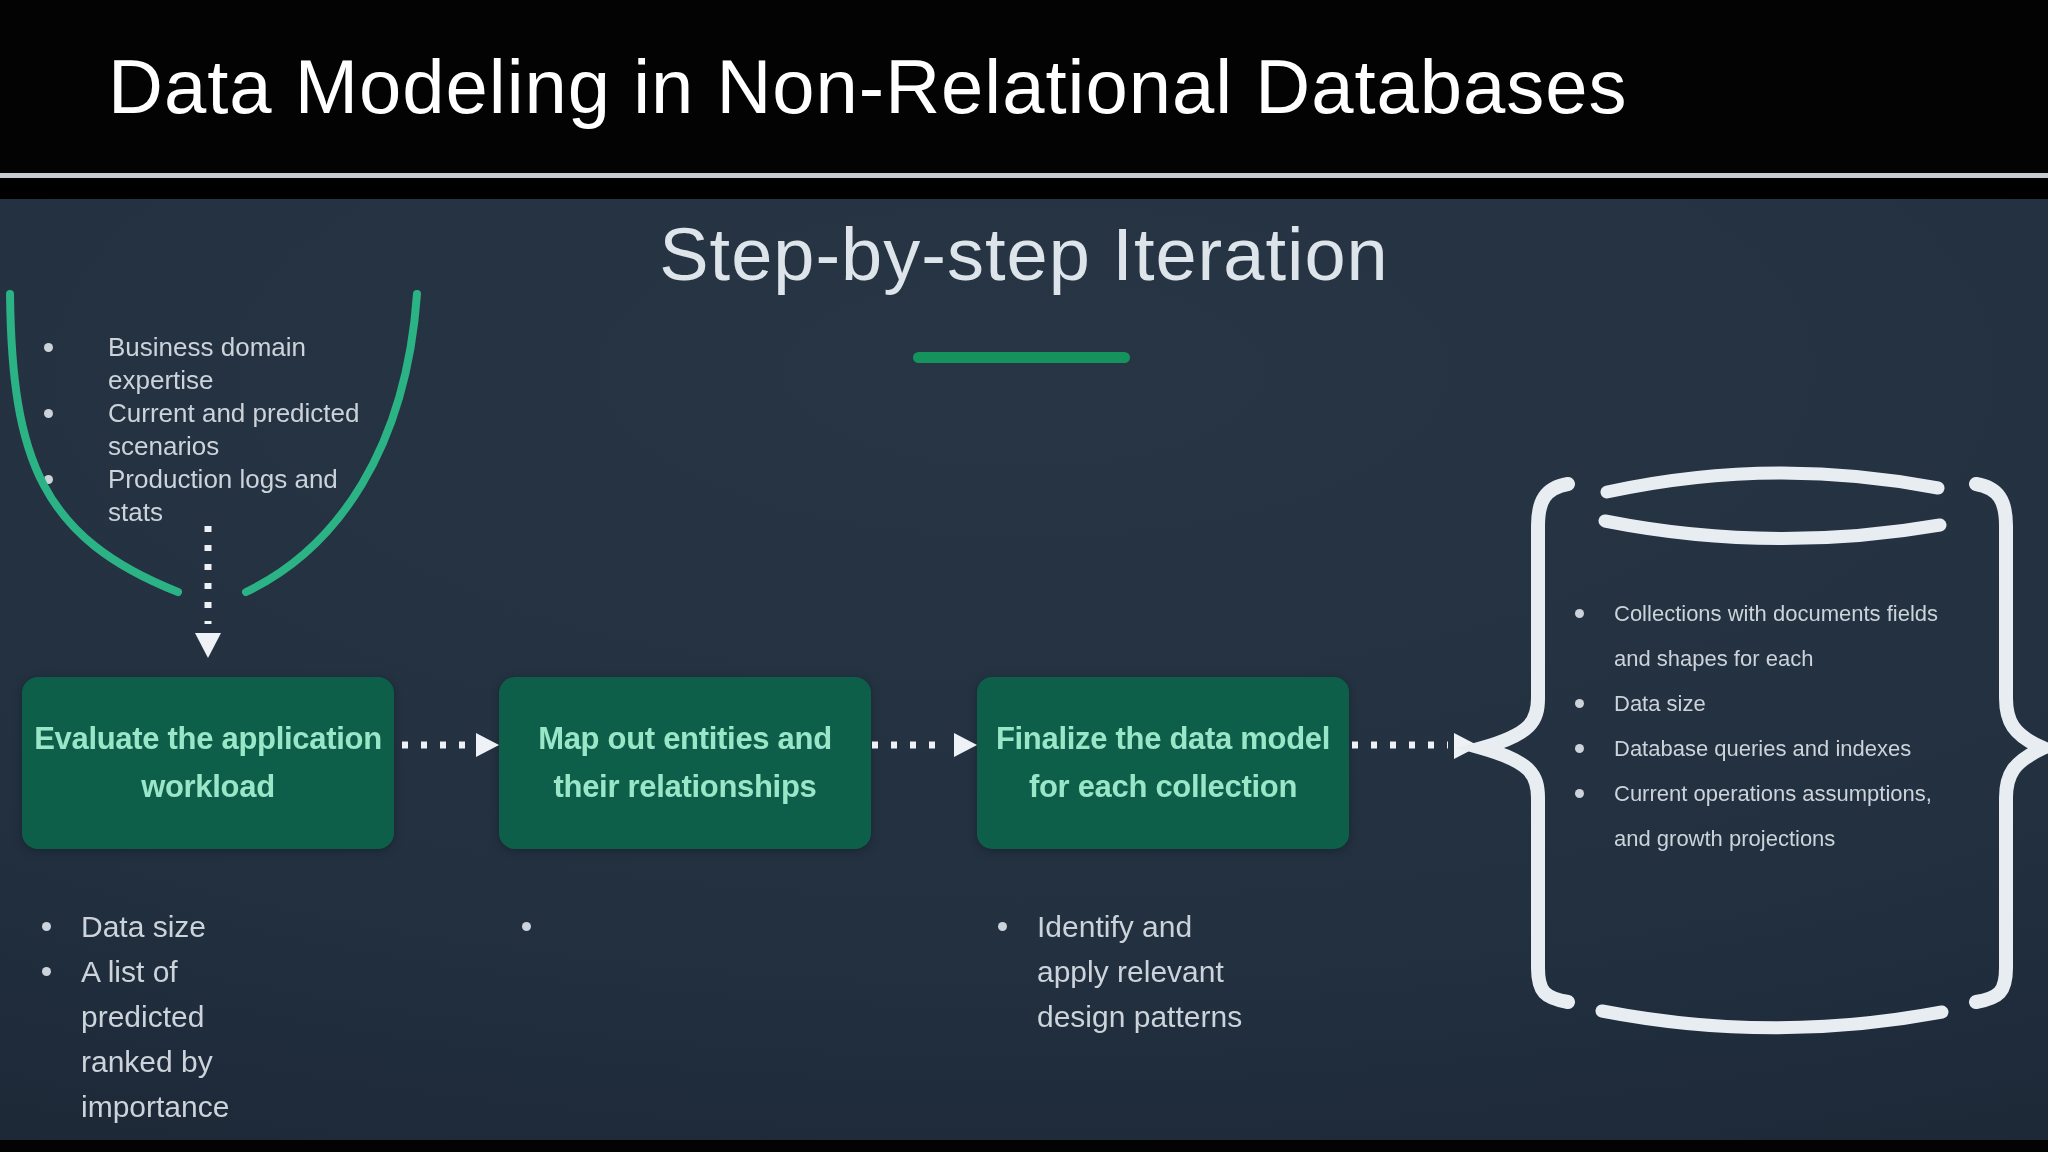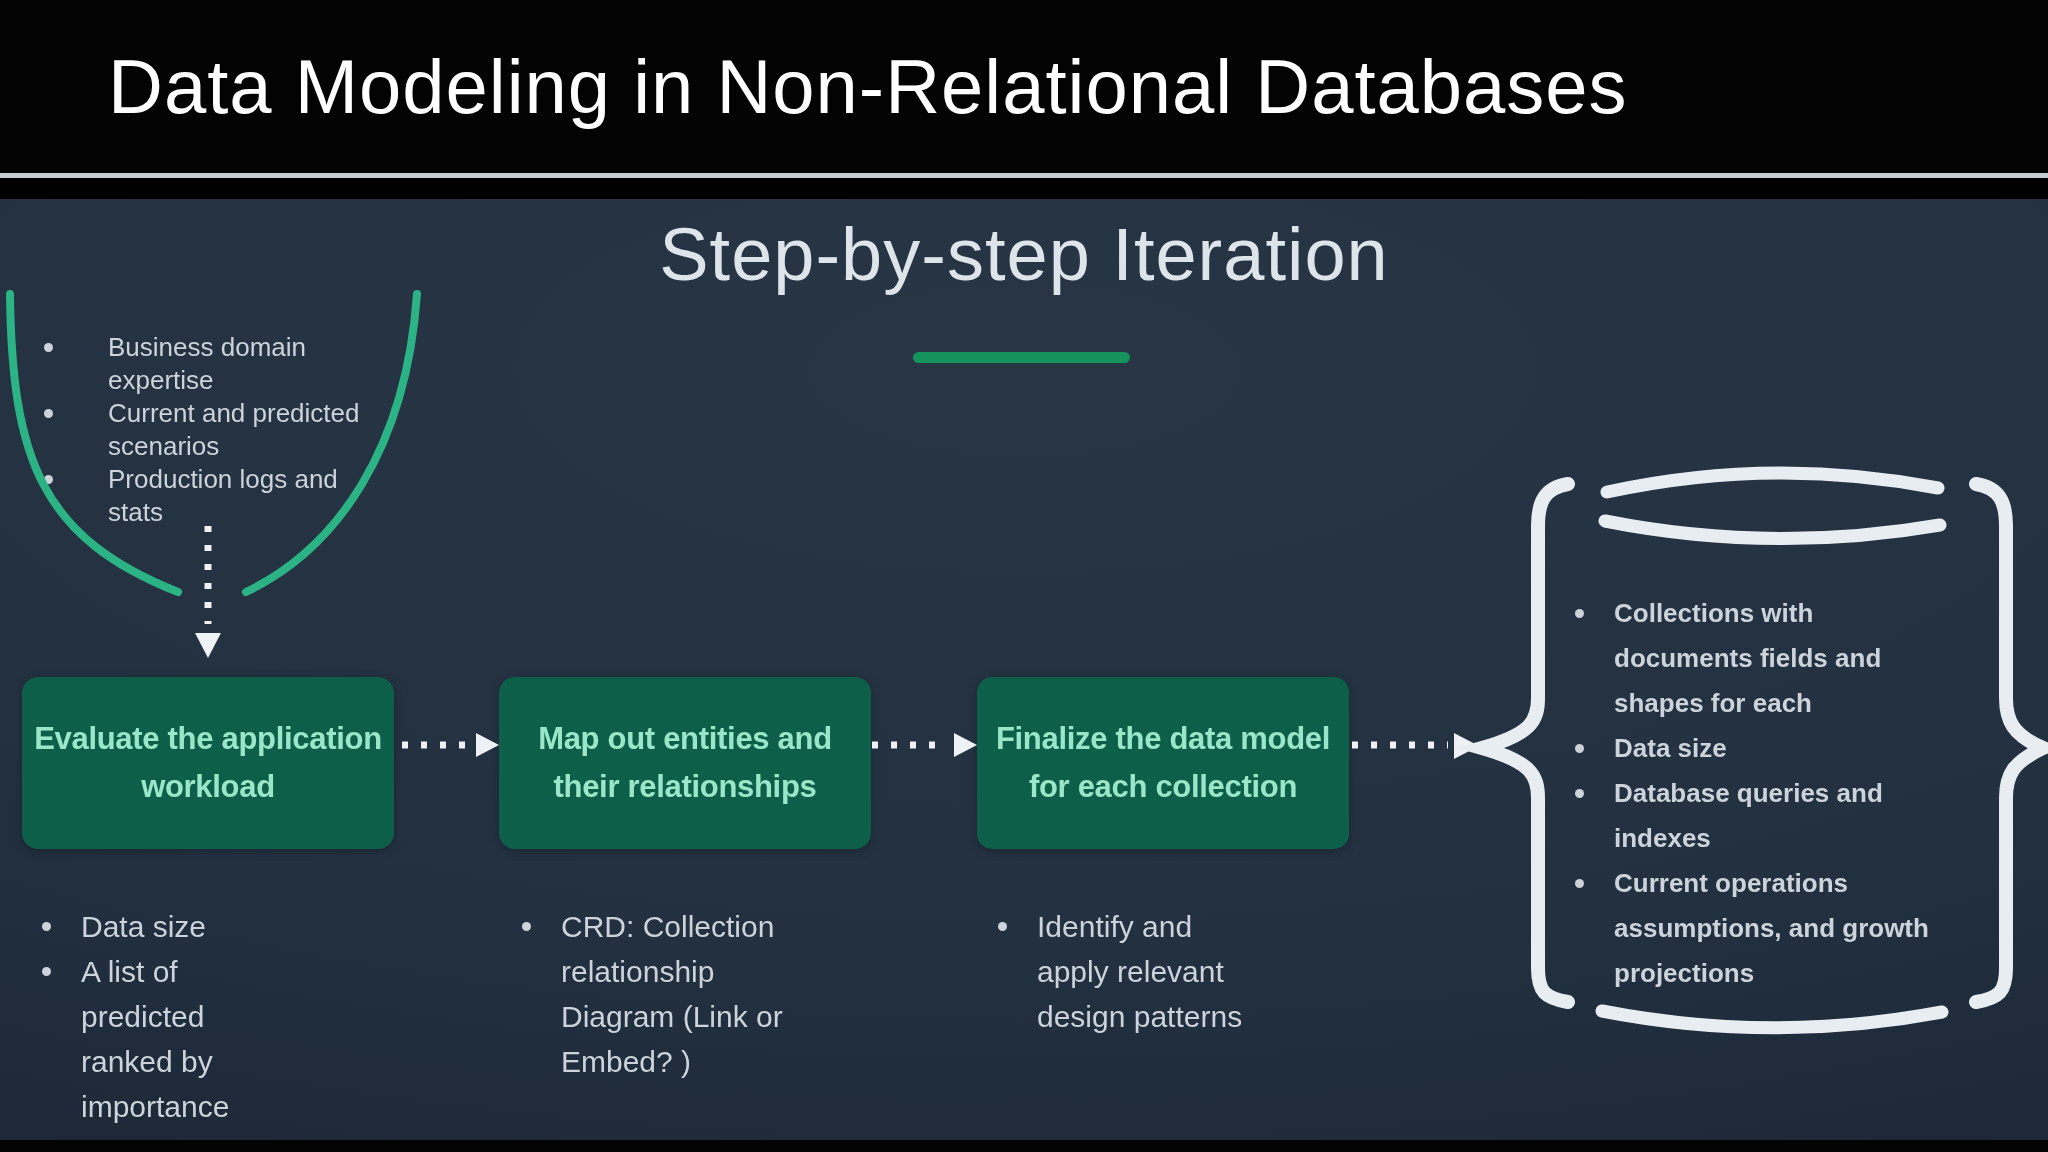--- a/index.html
+++ b/index.html
@@ -41,21 +41,21 @@
   ul.blist .btext{color:#ccd3da;}
   .list-inputs{left:44px;top:132px;width:322px;font-size:26px;}
   .list-inputs li{line-height:33px;gap:25px;}
   .list-inputs .dot{margin-top:12px;}
   .list-notes{font-size:30px;}
   .list-notes li{line-height:45px;}
   .list-notes .dot{margin-top:18px;}
   .notes-1{left:42px;top:705px;width:230px;}
   .notes-2{left:522px;top:705px;width:300px;}
   .notes-3{left:998px;top:705px;width:260px;}
-  .list-output{left:1575px;top:392px;width:372px;font-size:26px;font-weight:bold;}
+  .list-output{left:1575px;top:392px;width:372px;font-size:22px;}
   .list-output li{line-height:45px;}
   .list-output .dot{margin-top:18px;}
   
   .stepbox{
     position:absolute;top:478px;width:372px;height:172px;border-radius:16px;
     background:#0e5f49;display:flex;align-items:center;justify-content:center;
     box-shadow:0 2px 10px rgba(0,0,0,0.25);
   }
   .stepbox .boxlabel{
     color:#99e6c8;font-size:31px;font-weight:700;line-height:48px;
@@ -118,21 +118,20 @@
       </li>
       <li>
         <span class="dot"></span>
         <span class="btext">A list of predicted ranked by importance</span>
       </li>
     </ul>
 
     <ul class="blist list-notes notes-2">
       <li>
         <span class="dot"></span>
-        <span class="btext">CRD: Collection relationship Diagram (Link or Embed? )</span>
       </li>
     </ul>
 
     <ul class="blist list-notes notes-3">
       <li>
         <span class="dot"></span>
         <span class="btext">Identify and apply relevant design patterns</span>
       </li>
     </ul>
 

